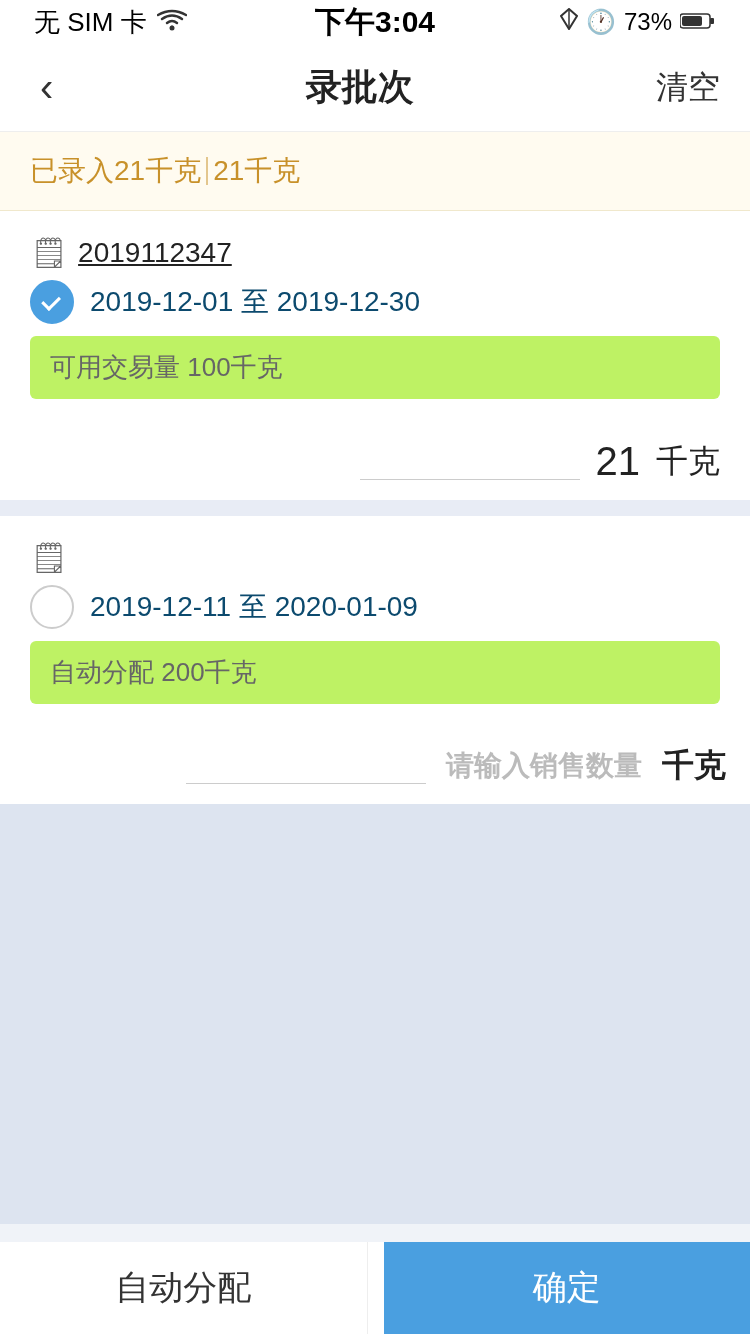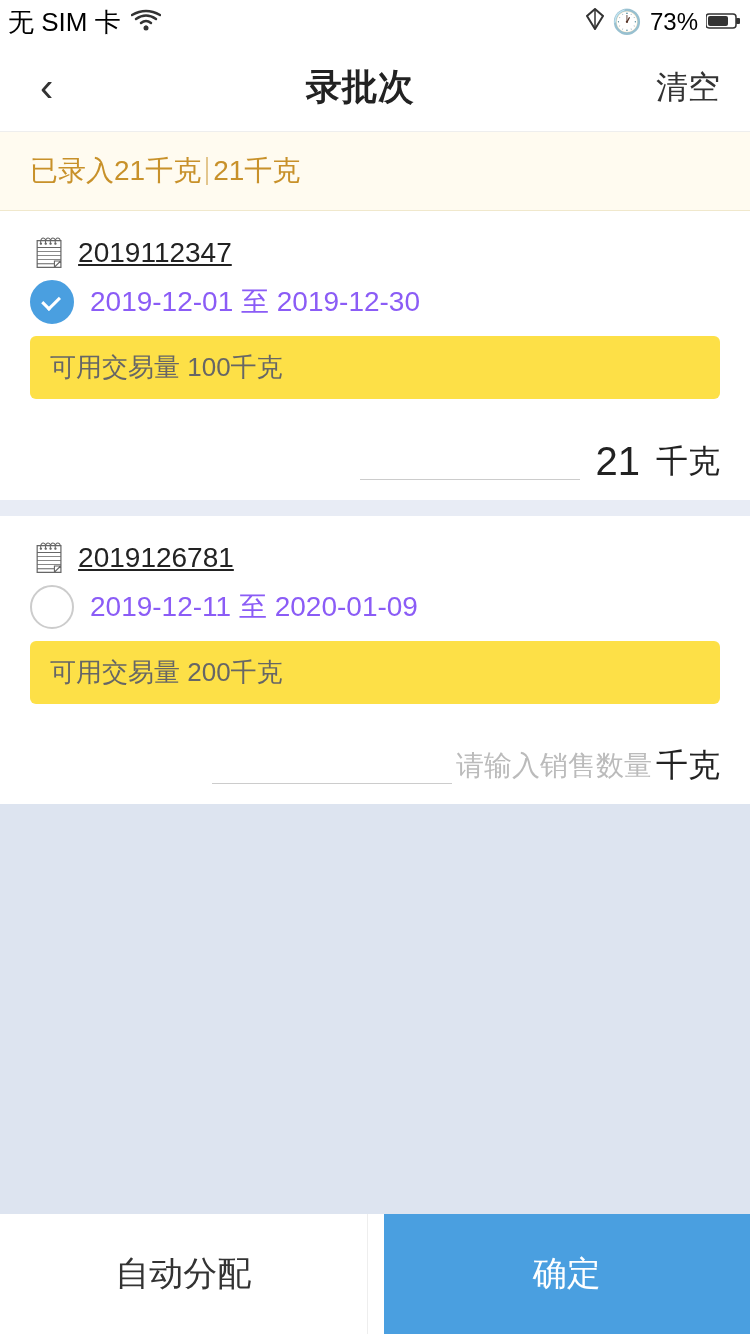--- a/index.html
+++ b/index.html
@@ -12,21 +12,21 @@
       overflow-x: hidden;
     }
 
     
     .status-bar {
       background: #fff;
       height: 44px;
       display: flex;
       align-items: center;
       justify-content: space-between;
-      padding: 0 8px;
+      padding: 0 34px;
       font-size: 28px;
     }
     .status-left {
       display: flex;
       align-items: center;
       gap: 10px;
       font-size: 26px;
       font-weight: 500;
     }
     .status-center {
@@ -144,24 +144,24 @@
       content: '';
       width: 14px;
       height: 8px;
       border-left: 3px solid #fff;
       border-bottom: 3px solid #fff;
       transform: rotate(-45deg) translateY(-2px);
       display: block;
     }
     .batch-date {
       font-size: 28px;
-      color: #8b5cf6;
+      color: #0c4a6e;
     }
     .batch-available {
-      background: #fde047;
+      background: #bef264;
       border-radius: 6px;
       padding: 14px 20px;
       margin: 0 0 0 0;
       font-size: 26px;
       color: #666;
     }
 
     
     .amount-row {
       display: flex;
@@ -192,23 +192,24 @@
     .section-divider {
       height: 16px;
       background: #e8ecf5;
     }
 
     
     .input-row {
       display: flex;
       align-items: center;
       justify-content: flex-end;
-      padding: 16px 30px;
-      gap: 4px;
-      background: #fff;
+      padding: 16px 24px;
+      gap: 20px;
+      background: #fff;
+      font-weight: bold;
     }
     .input-placeholder {
       font-size: 28px;
       color: #bbb;
     }
     .input-unit {
       font-size: 32px;
       color: #222;
     }
     .input-underline {
@@ -223,21 +224,21 @@
     .gray-area {
       background: #dde4f0;
       flex: 1;
       min-height: 400px;
     }
 
     
     .bottom-bar {
       background: #fff;
       display: flex;
-      height: 120px;
+      height: 92px;
       position: fixed;
       bottom: 0;
       left: 0;
       width: 750px;
     }
     .btn-auto {
       flex: 1;
       display: flex;
       align-items: center;
       justify-content: center;
@@ -274,20 +275,21 @@
     <span>
       <svg width="30" height="22" viewBox="0 0 30 22">
         <path d="M15 18 C15 18 15 18 15 18" stroke="#333" stroke-width="3" stroke-linecap="round"></path>
         <path d="M10 14 Q15 10 20 14" stroke="#333" stroke-width="2.5" fill="none" stroke-linecap="round"></path>
         <path d="M5 10 Q15 3 25 10" stroke="#333" stroke-width="2.5" fill="none" stroke-linecap="round"></path>
         <path d="M1 6 Q15 -2 29 6" stroke="#333" stroke-width="2.5" fill="none" stroke-linecap="round"></path>
         <circle cx="15" cy="19" r="2.5" fill="#333"></circle>
       </svg>
     </span>
   </div>
+  <div class="status-center">下午3:04</div>
   <div class="status-right">
     <span>
       <svg width="18" height="22" viewBox="0 0 18 22">
         <path d="M9 1 L17 8 L9 21 L1 8 Z" fill="none" stroke="#333" stroke-width="2"></path>
         <line x1="9" y1="1" x2="9" y2="21" stroke="#333" stroke-width="1.5"></line>
       </svg>
     </span>
     <span>🕐</span>
     <span>73%</span>
     <span>
@@ -333,27 +335,26 @@
       <span class="amount-unit">千克</span>
     </div>
   </div>
 
   <div class="section-divider"></div>
 
   <div class="batch-card">
     <div class="batch-item">
       <div class="batch-id-row">
         <span class="doc-icon">🗒</span>
-        <span class="batch-id">2019126781</span>
       </div>
       <div class="batch-date-row">
         <div class="radio-circle"></div>
         <span class="batch-date">2019-12-11 至 2020-01-09</span>
       </div>
-      <div class="batch-available">可用交易量 200千克</div>
+      <div class="batch-available">自动分配 200千克</div>
     </div>
 
     <div class="input-row">
       <div class="input-underline"></div>
       <span class="input-placeholder">请输入销售数量</span>
       <span class="input-unit">千克</span>
     </div>
   </div>
 
   <div class="gray-area" style="height: 420px;"></div>

